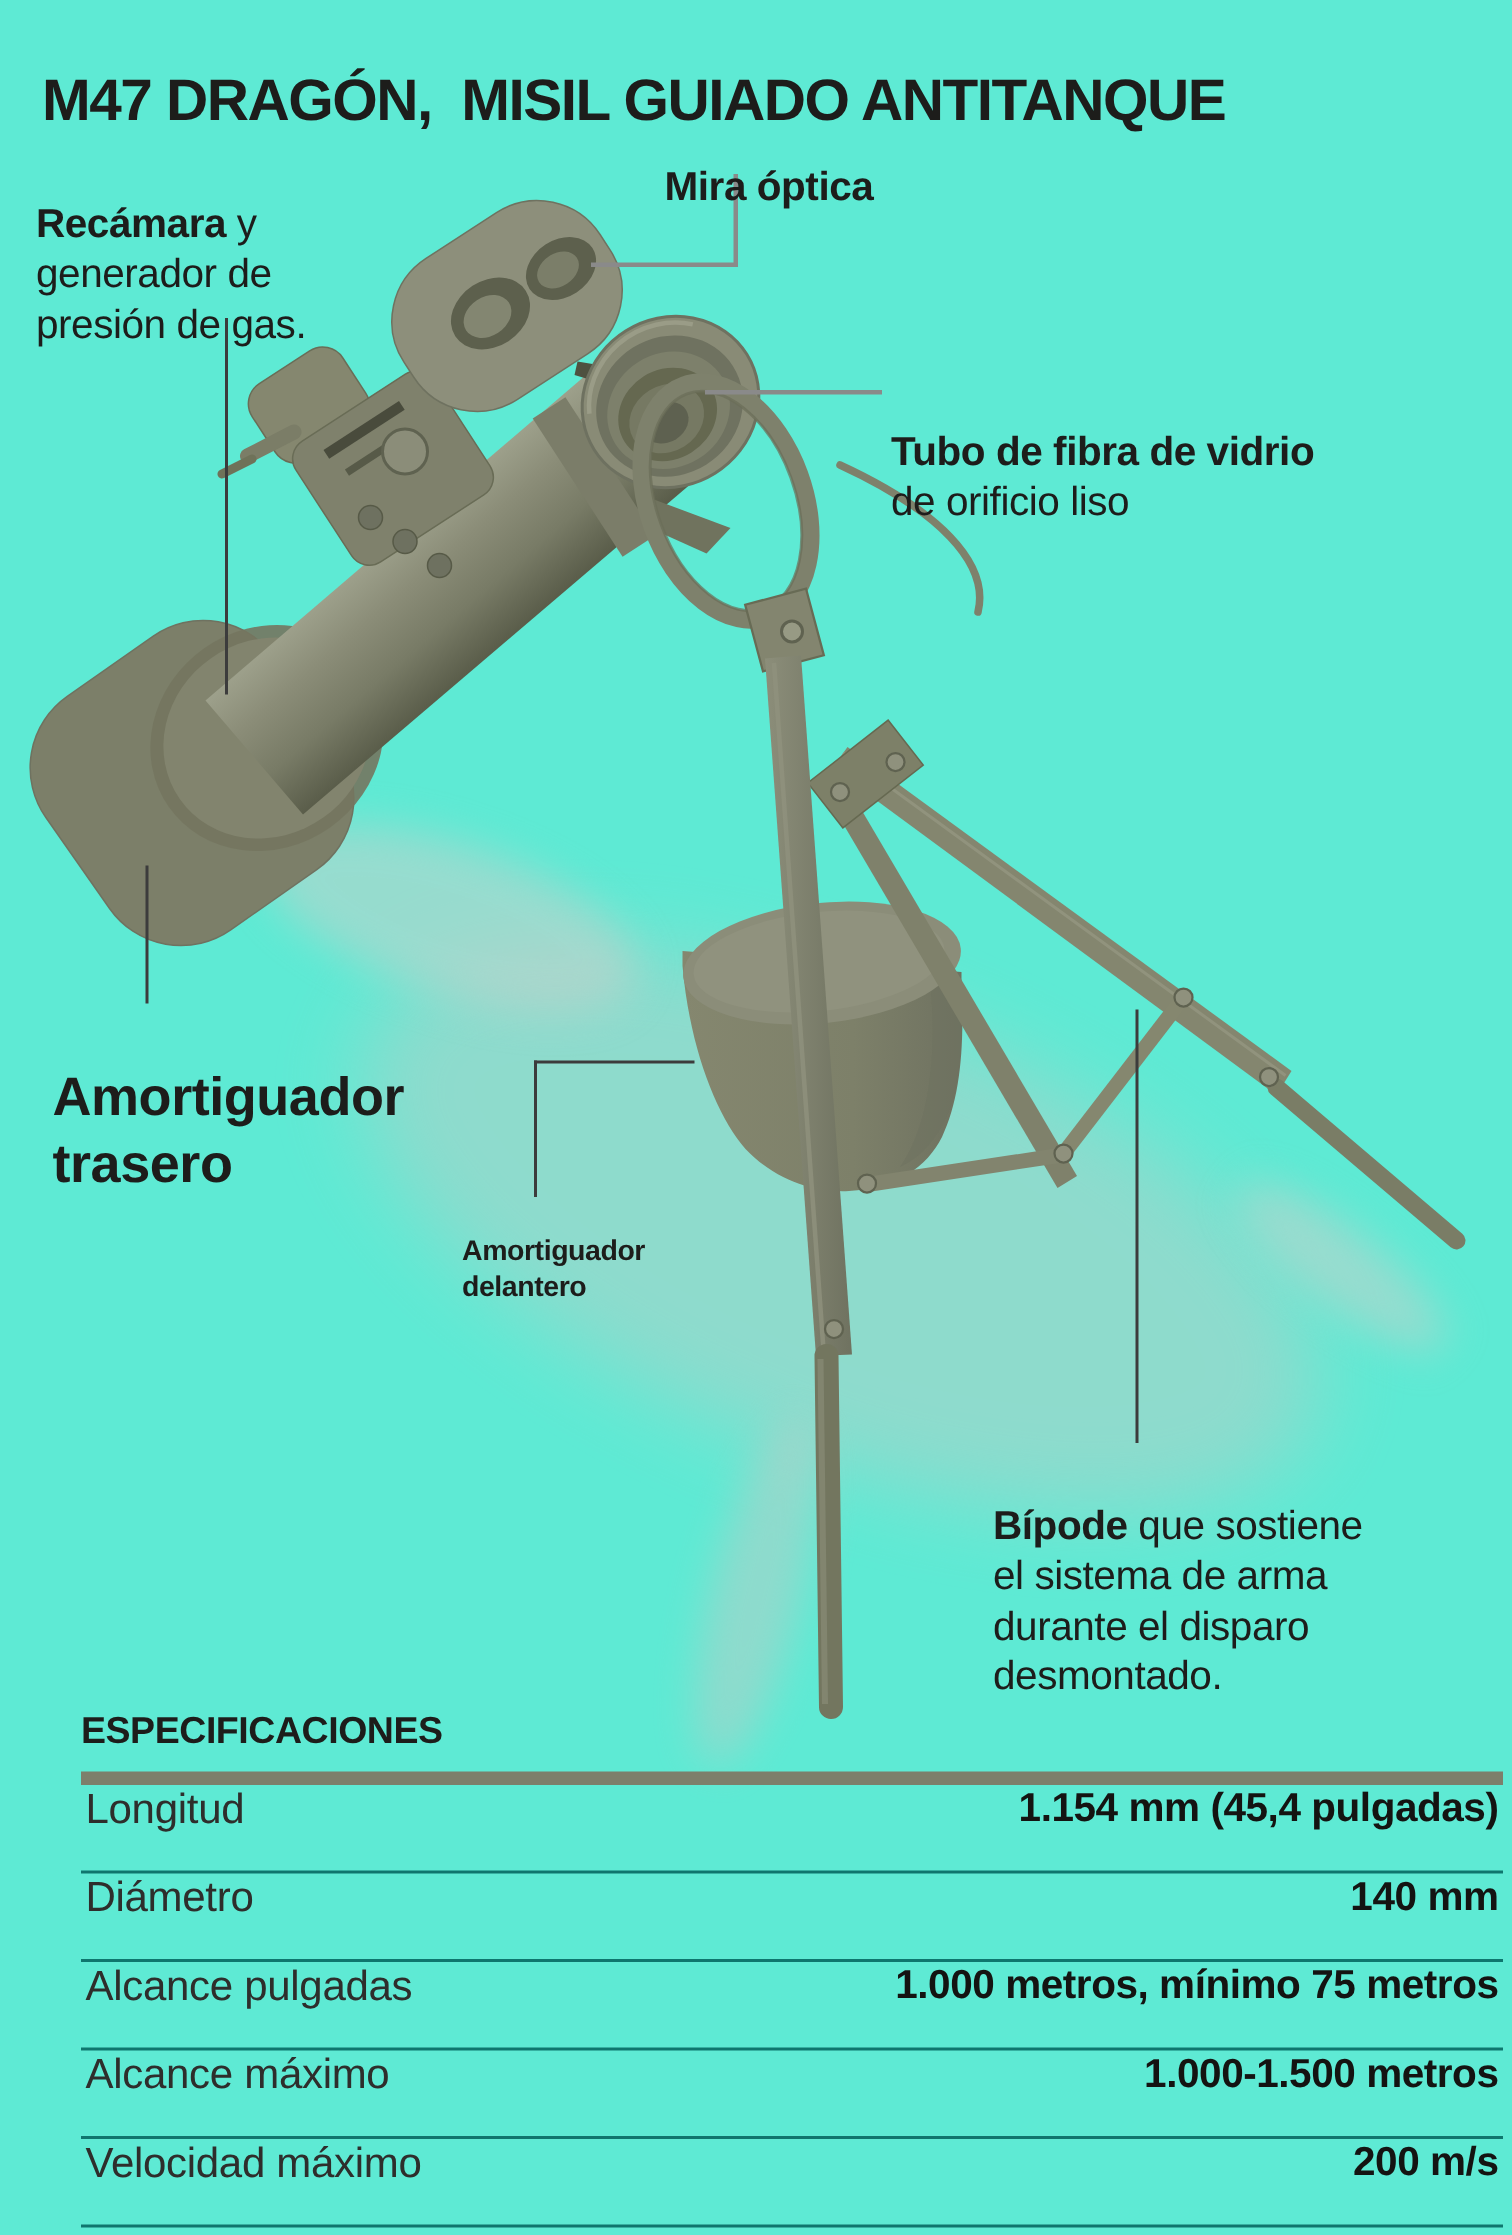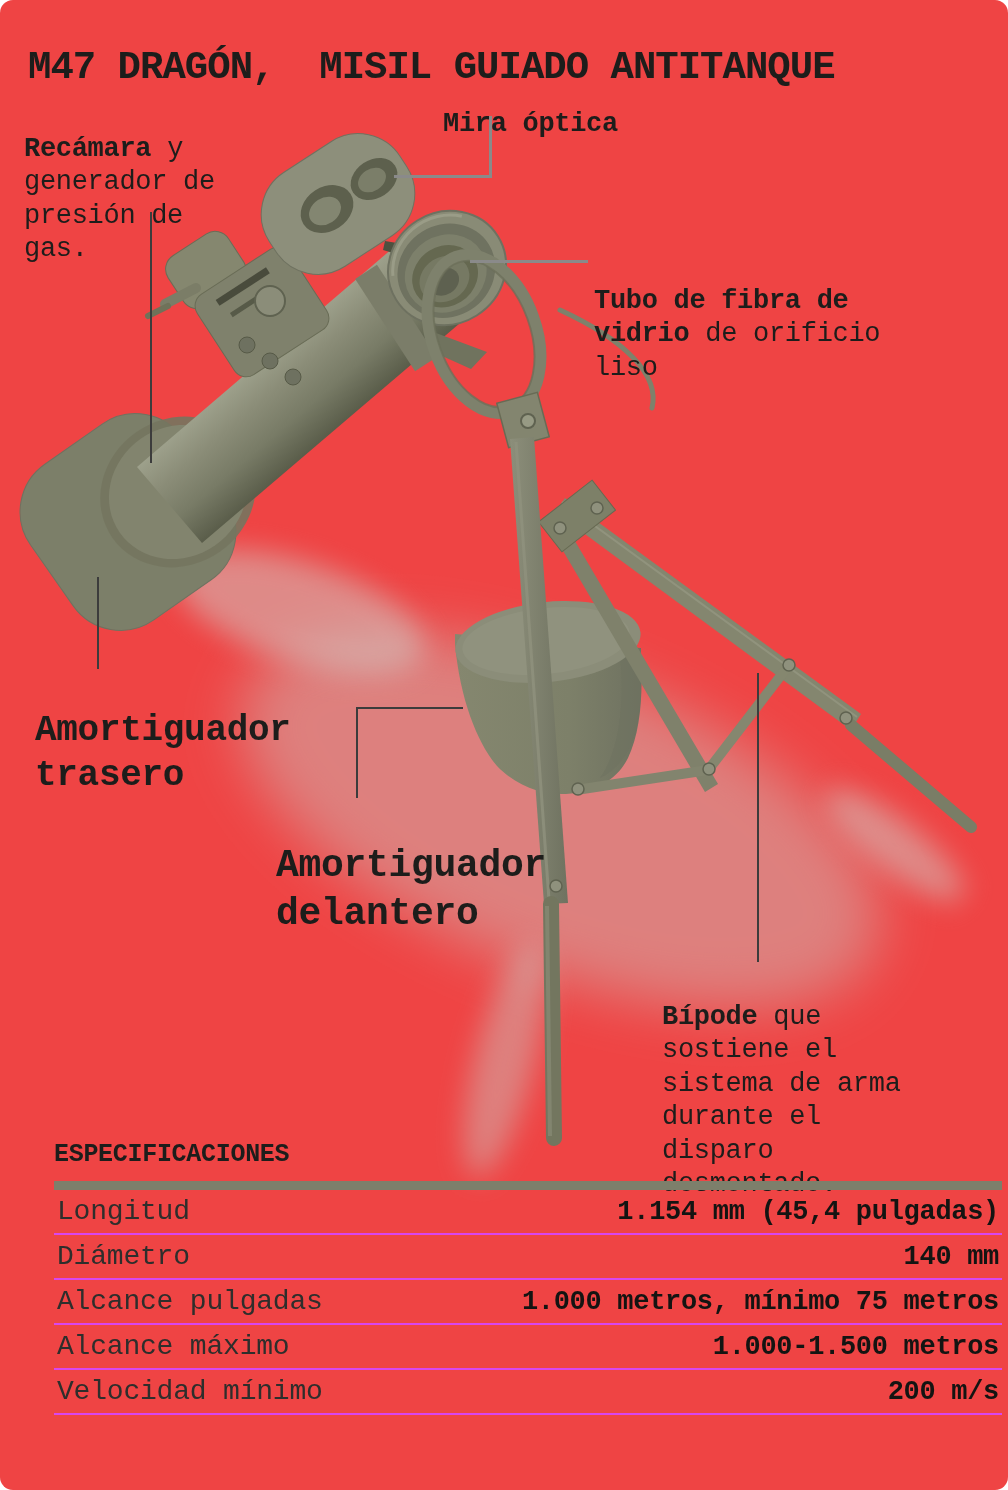--- a/index.html
+++ b/index.html
@@ -1,51 +1,50 @@
 <!DOCTYPE html>
 <html><head>
 <meta charset="utf-8">
 <style>
   html,body { margin:0; padding:0; background:#ffffff; }
   #canvas {
     position:relative; width:1008px; height:1490px; overflow:hidden;
-    background:#ef4444; color:#1d1d1b;
-    font-family:Liberation Mono, monospace;
-    border-radius:13px;
+    background:#5eead4; color:#1d1d1b;
+    font-family:Liberation Sans, sans-serif;
   }
   #illustration { position:absolute; left:0; top:0; width:1008px; height:1490px; }
 
   .lbl { position:absolute; z-index:2; }
   #lb-title { left:28px; top:20px; font-size:39px; font-weight:700; letter-spacing:-1px; white-space:pre; }
   #lb-mira { left:443px; top:82px; font-size:27px; font-weight:700; letter-spacing:-0.3px; }
   #lb-recamara { left:24px; top:106px; width:205px; font-size:27px; line-height:1.24; letter-spacing:-0.3px; }
   #lb-tubo { left:594px; top:258px; width:308px; font-size:27px; line-height:1.24; letter-spacing:-0.3px; }
   #lb-am-tras { left:35px; top:672px; width:205px; font-size:36px; font-weight:700; line-height:1.26; letter-spacing:-0.3px; }
-  #lb-am-del { left:276px; top:804px; width:205px; font-size:38px; font-weight:700; line-height:1.26; letter-spacing:-0.3px; }
+  #lb-am-del { left:308px; top:804px; width:205px; font-size:19px; font-weight:700; line-height:1.26; letter-spacing:-0.3px; }
   #lb-bipode { left:662px; top:974px; width:252px; font-size:27px; line-height:1.24; letter-spacing:-0.3px; }
   .lbl strong { font-weight:700; }
 
   .cl { position:absolute; z-index:1; background:#3c3c3c; }
   .cl.gray { background:#8a8a8a; }
   #ln-mira-v   { left:489px; top:116px; width:3px;  height:61px; }
   #ln-mira-h   { left:394px; top:175px; width:98px; height:3px;  }
   #ln-recamara { left:150px; top:212px; width:2px;  height:251px; }
   #ln-tubo     { left:470px; top:260px; width:118px;height:3px;  }
   #ln-am-tras  { left:97px;  top:577px; width:2px;  height:92px; }
   #ln-am-del-h { left:356px; top:707px; width:107px;height:2px;  }
   #ln-am-del-v { left:356px; top:707px; width:2px;  height:91px; }
   #ln-bipode   { left:757px; top:673px; width:2px;  height:289px; }
 
   #specs { position:absolute; left:30px; top:1140px; width:948px; z-index:2;margin-left:24px; }
   #specs-heading { margin:0; font-size:25px; font-weight:700; letter-spacing:-0.3px; }
   #specs-bar { margin-top:12px; width:948px; height:9px; background:#7d7f6b; }
   #specs-table { width:948px; }
   .spec-row {
-    display:flex; justify-content:space-between; align-items:center;
-    height:45px; box-sizing:border-box; border-bottom:2px solid #d946ef; padding:0 3px;
+    display:flex; justify-content:space-between; align-items:flex-start;
+    height:59px; box-sizing:border-box; border-bottom:2px solid #0f766e; padding:0 3px;
   }
   .spec-label { font-size:28px; font-weight:400; color:#2e2e2c; letter-spacing:-0.2px; }
   .spec-value { font-size:27px; font-weight:700; color:#141412; letter-spacing:-0.3px; }
 </style>
 </head>
 <body>
 
 <div id="canvas">
 
   <svg id="illustration" viewBox="0 0 1008 1490" xmlns="http://www.w3.org/2000/svg">
@@ -231,19 +230,19 @@
         </div>
         <div class="spec-row">
           <span class="spec-label">Alcance pulgadas</span>
           <span class="spec-value">1.000 metros, mínimo 75 metros</span>
         </div>
         <div class="spec-row">
           <span class="spec-label">Alcance máximo</span>
           <span class="spec-value">1.000-1.500 metros</span>
         </div>
         <div class="spec-row">
-          <span class="spec-label">Velocidad mínimo</span>
+          <span class="spec-label">Velocidad máximo</span>
           <span class="spec-value">200 m/s</span>
         </div>
       </div>
   </section>
 
 </div>
 
 </body></html>

